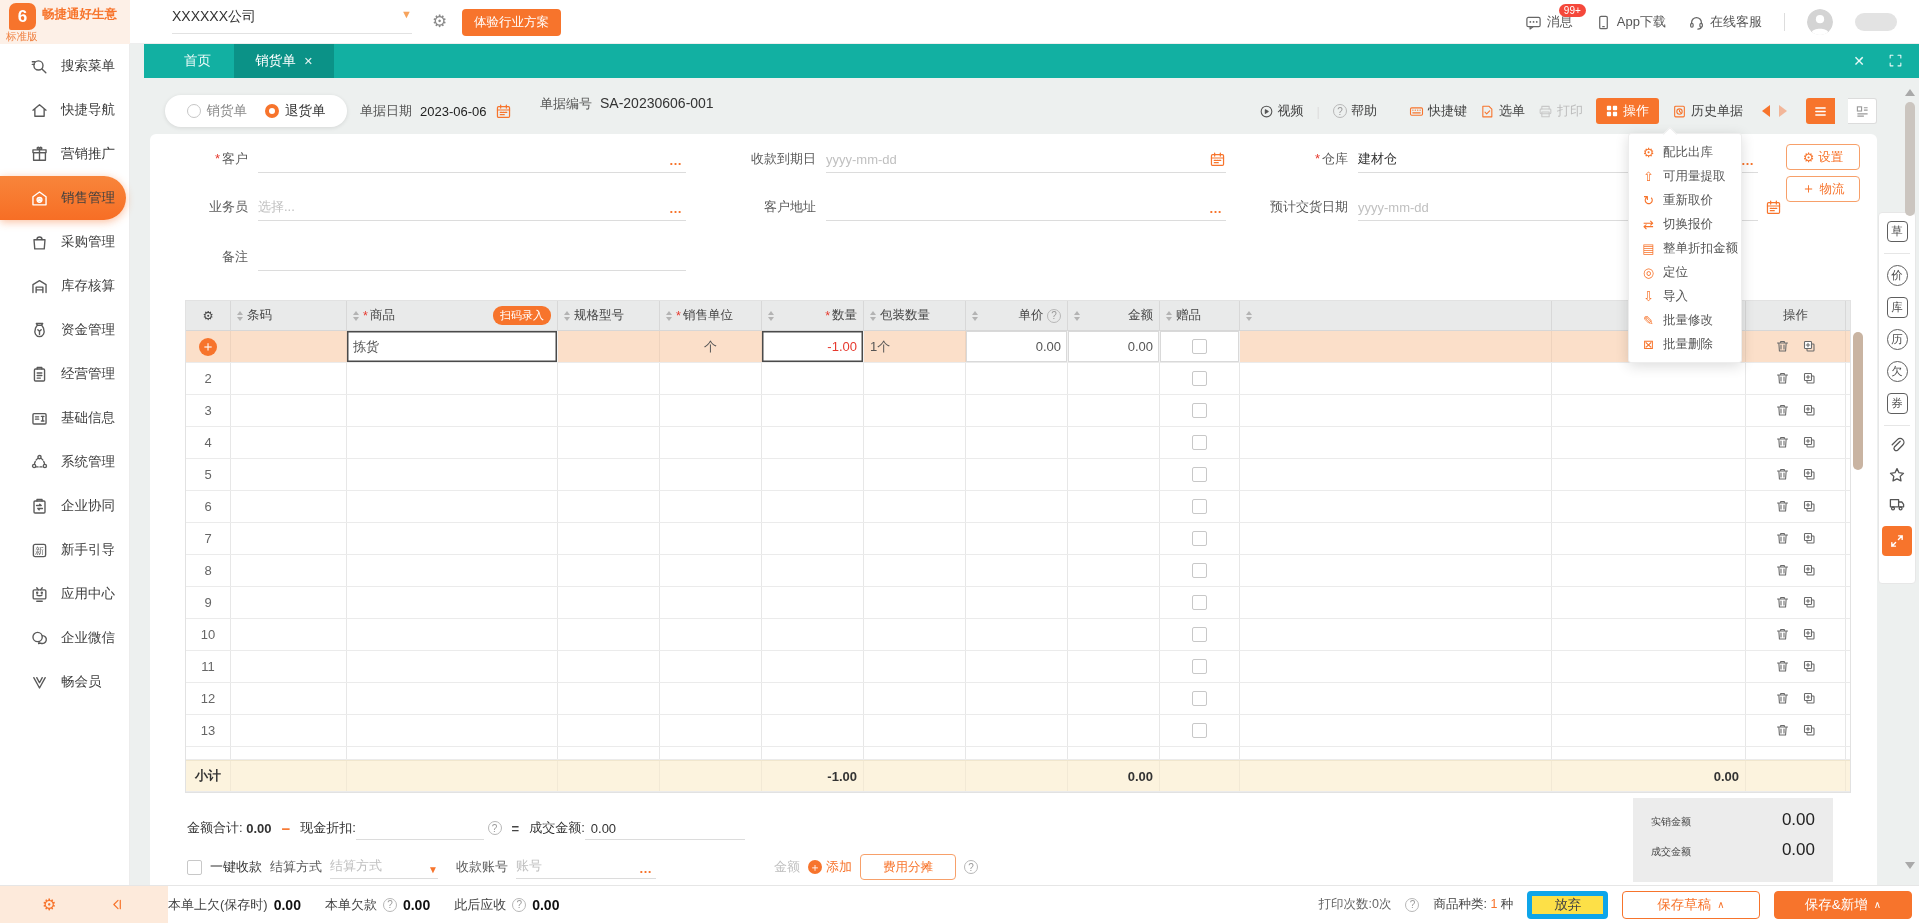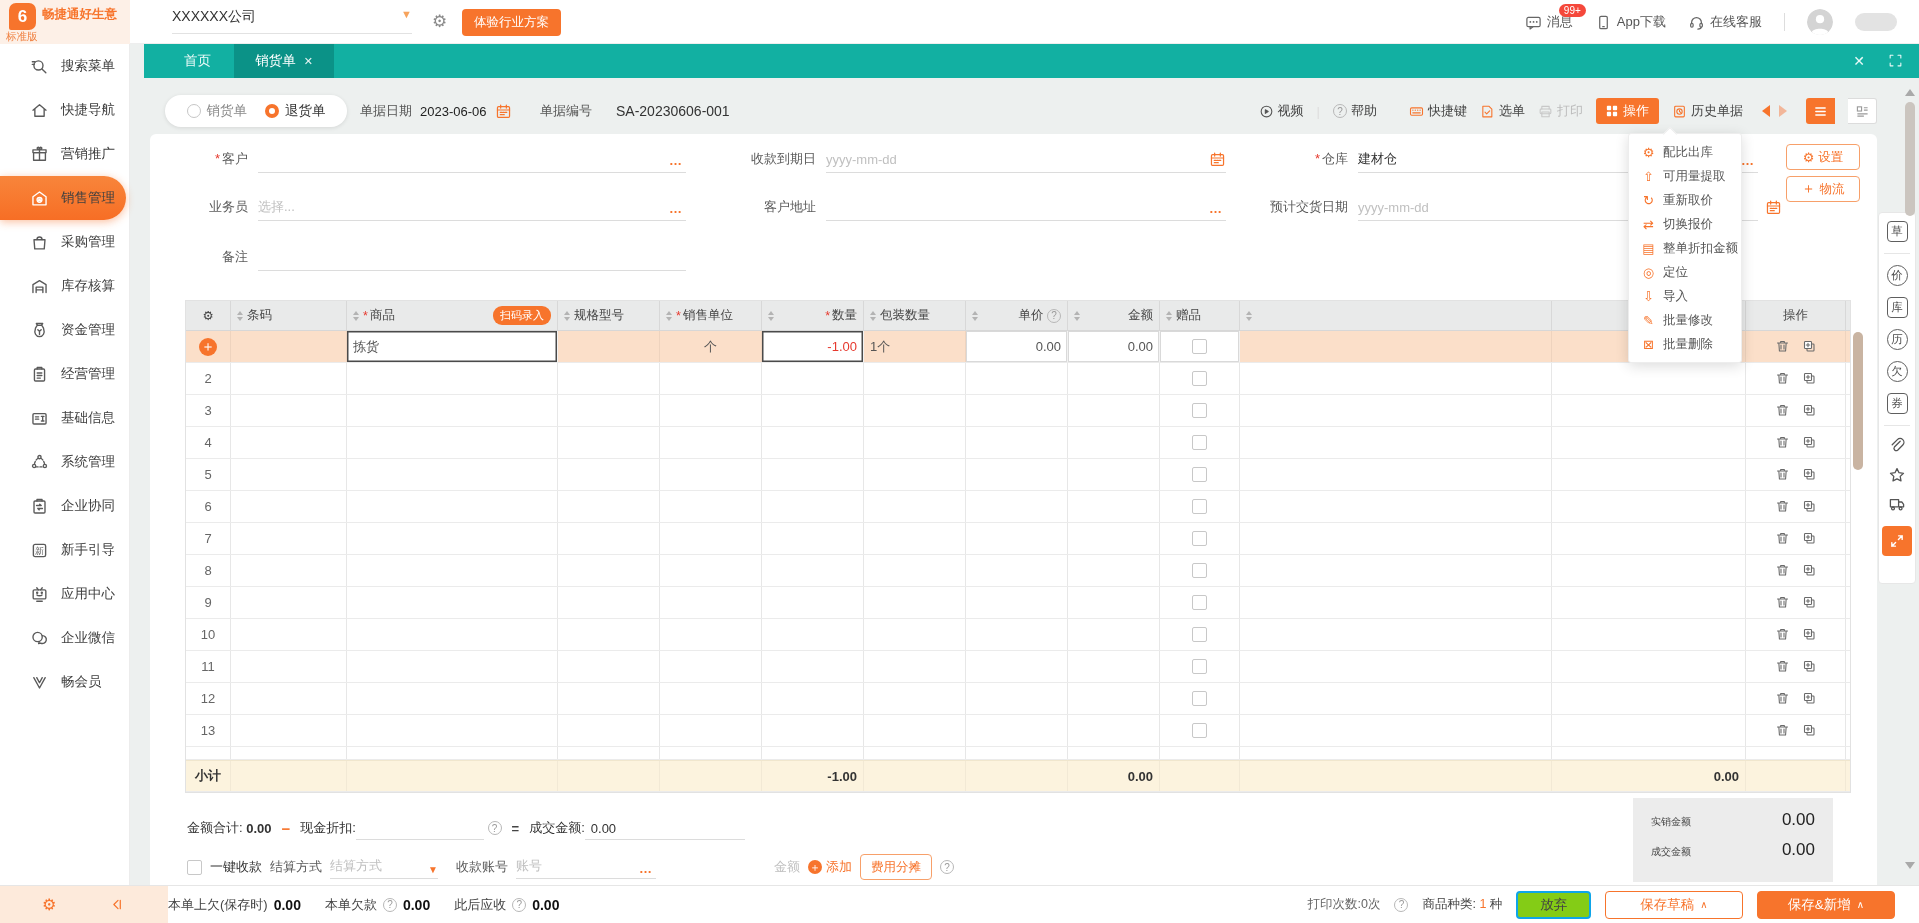--- a/index.html
+++ b/index.html
@@ -45,21 +45,21 @@
 
 #radiobox{position:absolute;left:165px;top:95px;width:182px;height:32px;background:#fff;border-radius:16px;box-shadow:0 1px 4px rgba(0,0,0,.1);display:flex;align-items:center;justify-content:center;gap:18px;z-index:5}
 .radio{display:flex;align-items:center;gap:6px;cursor:pointer;font-size:13.5px}
 .rdot{width:14px;height:14px;border-radius:50%;border:1px solid #c6c6c6;background:#fff}
 .rdot.sel{border:4px solid #f7742c}
 .radio.off{color:#8a8a8a}
 #dategrp{position:absolute;left:360px;top:95px;height:32px;display:flex;align-items:center;gap:8px;z-index:5}
 #dategrp .lbl,#nogrp .lbl{color:#555}
 #dateval{font-size:13px;color:#222;font-weight:400}
 .cal{width:17px;height:17px;color:#f7742c}
-#nogrp{position:absolute;left:540px;top:95px;height:32px;display:flex;align-items:center;gap:24px;z-index:5}
+#nogrp{position:absolute;left:540px;top:95px;height:32px;display:flex;gap:8px;z-index:5}
 #noval{font-size:14px;color:#333}
 #topactions{position:absolute;right:42px;top:95px;height:32px;display:flex;align-items:center;gap:13px;color:#444;z-index:5}
 .ta{display:flex;align-items:center;gap:4px;cursor:pointer}
 .ta .ico{width:15px;height:15px;color:#555}
 .ta.orange .ico{color:#f7742c}
 .ta.disabled{color:#bcbcbc}
 .ta.disabled .ico{color:#c8c8c8}
 #opbtn{display:flex;align-items:center;gap:5px;background:#f7742c;color:#fff;border:none;border-radius:3px;height:26px;padding:0 10px;font-size:13px;cursor:pointer}
 #opbtn .ico{width:12px;height:12px}
 .navarr{width:0;height:0;border:6px solid transparent;cursor:pointer}
@@ -112,38 +112,38 @@
 .gearhead{color:#8a8a8a;font-size:13px}
 
 #tblscroll{position:absolute;left:1853px;top:332px;width:10px;height:456px;z-index:3}
 #tblscroll .thumb{width:10px;height:138px;border-radius:5px;background:#c9b4a2}
 
 #totalsrow{position:absolute;left:187px;top:813px;height:30px;display:flex;align-items:center;z-index:4;font-size:13px}
 #totalsrow .minus{color:#f7742c;font-weight:bold;margin:0 10px;font-size:15px}
 #totalsrow .eq{color:#444;font-weight:bold;margin:0 10px}
 .ufield{border-bottom:1px solid #dcdcdc;height:24px;display:flex;align-items:flex-end;padding-bottom:3px}
 #paymentrow{position:absolute;left:187px;top:852px;height:30px;display:flex;align-items:center;gap:8px;z-index:4}
-#sharebtn{border:1px solid #f7a06a;color:#f7742c;background:#fff;border-radius:4px;height:26px;padding:0 10px;font-size:12.5px;cursor:pointer}
+#sharebtn{border:1px solid #f7a06a;color:#f7742c;background:#fff;border-radius:4px;height:26px;padding:0 22px;font-size:12.5px;cursor:pointer}
 .addlink{color:#f7742c;display:flex;align-items:center;gap:4px;cursor:pointer}
 .addlink .plus{width:14px;height:14px;background:#f7742c;color:#fff;border-radius:50%;font-size:11px;line-height:14px;text-align:center}
 
 #rightpanel{position:absolute;left:1633px;top:798px;width:200px;height:84px;background:#ececec;z-index:4;padding:12px 18px;display:flex;flex-direction:column;gap:10px}
 #rightpanel .row{display:flex;align-items:baseline;justify-content:space-between}
 #rightpanel .lab{color:#444;font-size:10px}
 #rightpanel .val{color:#222;font-size:17px}
 
 #bottombar{position:absolute;left:0;bottom:0;width:1919px;height:38px;background:#fff;border-top:1px solid #e6e6e6;z-index:80;display:flex;align-items:center}
 #sbfoot{width:168px;height:100%;background:#fdeadb;display:flex;align-items:center;flex:none;position:relative}
 #sbfoot .gear{position:absolute;left:42px;color:#f7742c;font-size:16px;cursor:pointer}
 #sbfoot .coll{position:absolute;left:108px;width:17px;height:17px;color:#f7742c;cursor:pointer}
 #bbleft{display:flex;align-items:center;gap:6px;color:#444}
 #bbleft b{font-size:14px;color:#111;margin-right:18px}
-#bbright{margin-left:auto;display:flex;align-items:center;gap:14px;margin-right:24px;color:#666;font-size:12.5px}
+#bbright{margin-left:auto;display:flex;align-items:center;gap:14px;margin-right:7px;color:#666;font-size:12.5px}
 .bbtn{height:28px;border-radius:4px;padding:0 22px;font-size:13.5px;cursor:pointer;display:flex;align-items:center;gap:6px}
-#btn-discard{background:#84cc16;border:2px solid #0ea5e9;color:#444}
+#btn-discard{background:#fde047;border:5px solid #0ea5e9;color:#444}
 #btn-draft{background:#fff;border:1px solid #f7742c;color:#f7742c;padding:0 34px}
 #btn-savenew{background:#f7742c;border:1px solid #f7742c;color:#fff;padding:0 30px}
 
 #actionmenu{position:absolute;left:1628px;top:133px;width:114px;background:#fff;border:1px solid #ededed;box-shadow:0 3px 14px rgba(0,0,0,.14);border-radius:3px;z-index:55;padding:6px 0}
 #actionmenu::before{content:"";position:absolute;top:-5px;left:36px;width:9px;height:9px;background:#fff;border-left:1px solid #ededed;border-top:1px solid #ededed;transform:rotate(45deg)}
 #actionmenu .mitem{height:24px;display:flex;align-items:center;gap:7px;padding:0 12px;color:#555;font-size:12.5px;cursor:pointer;white-space:nowrap}
 .mi{color:#f7742c;font-size:13px;font-weight:normal;width:15px;text-align:center;flex:none}
 
 #sidestrip{position:absolute;left:1878px;top:212px;width:38px;height:372px;background:#fff;border:1px solid #e7e7e7;border-radius:4px;z-index:40;display:flex;flex-direction:column;align-items:center;padding-top:8px;gap:11px}
 .chipbox{width:21px;height:21px;border:1.2px solid #5f5f5f;border-radius:4px;color:#4c4c4c;font-size:11.5px;display:flex;align-items:center;justify-content:center;cursor:pointer}

